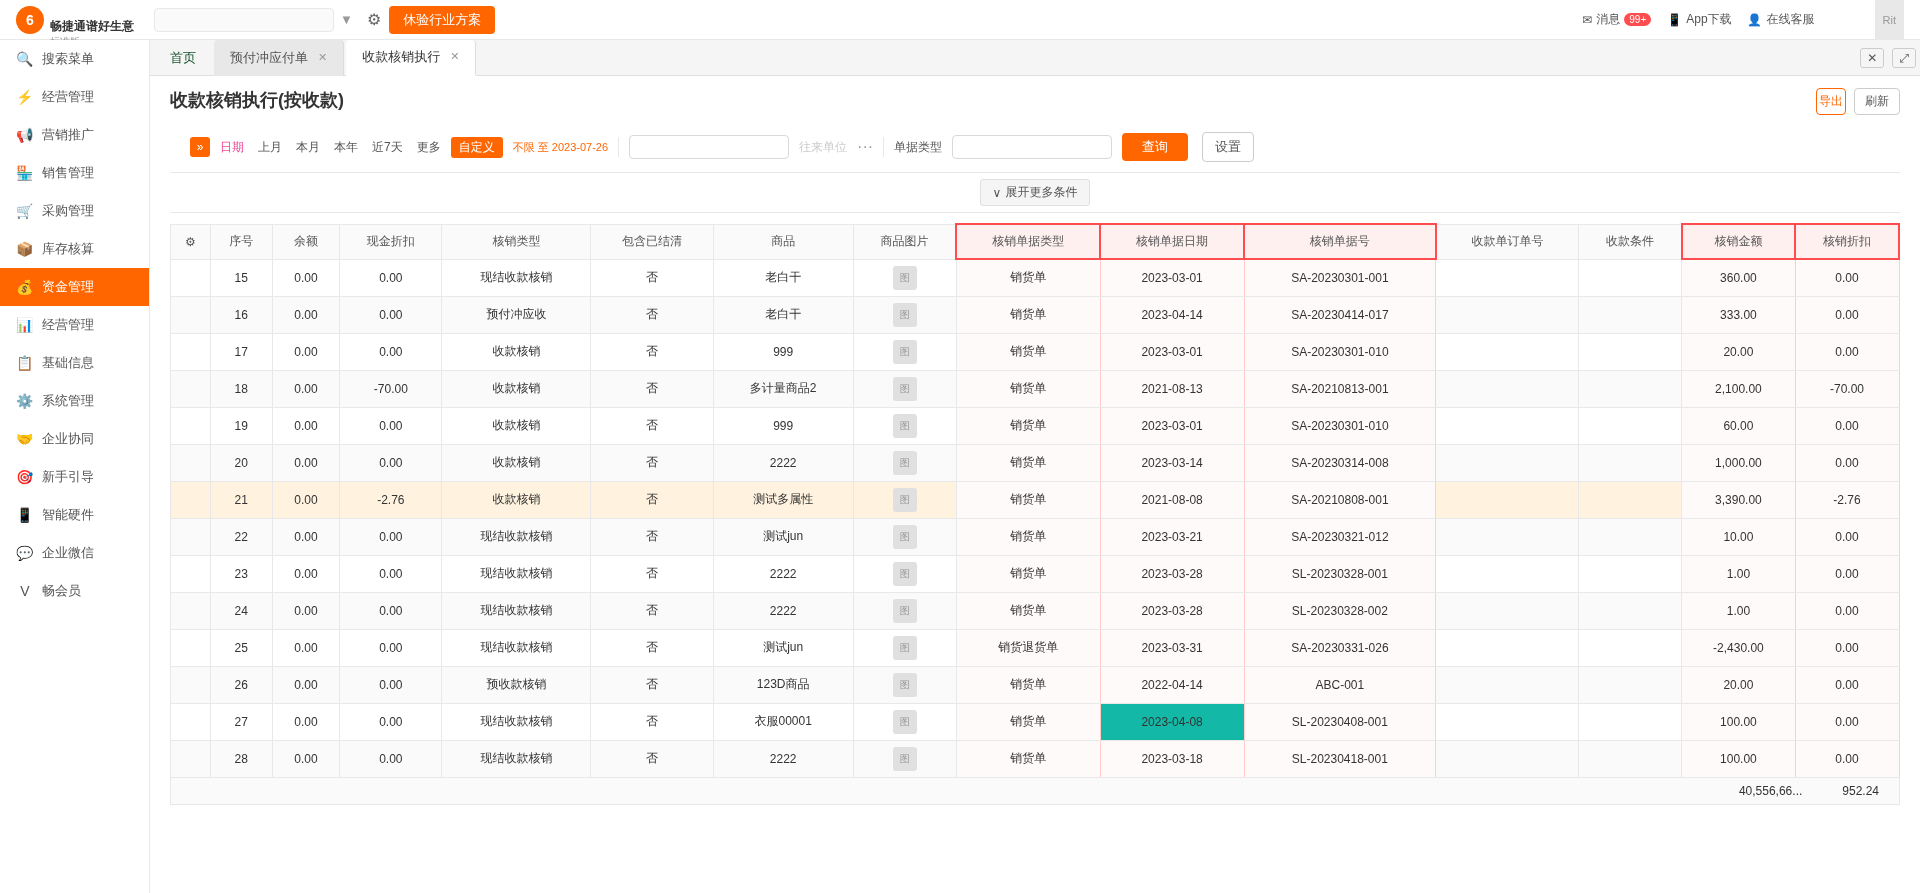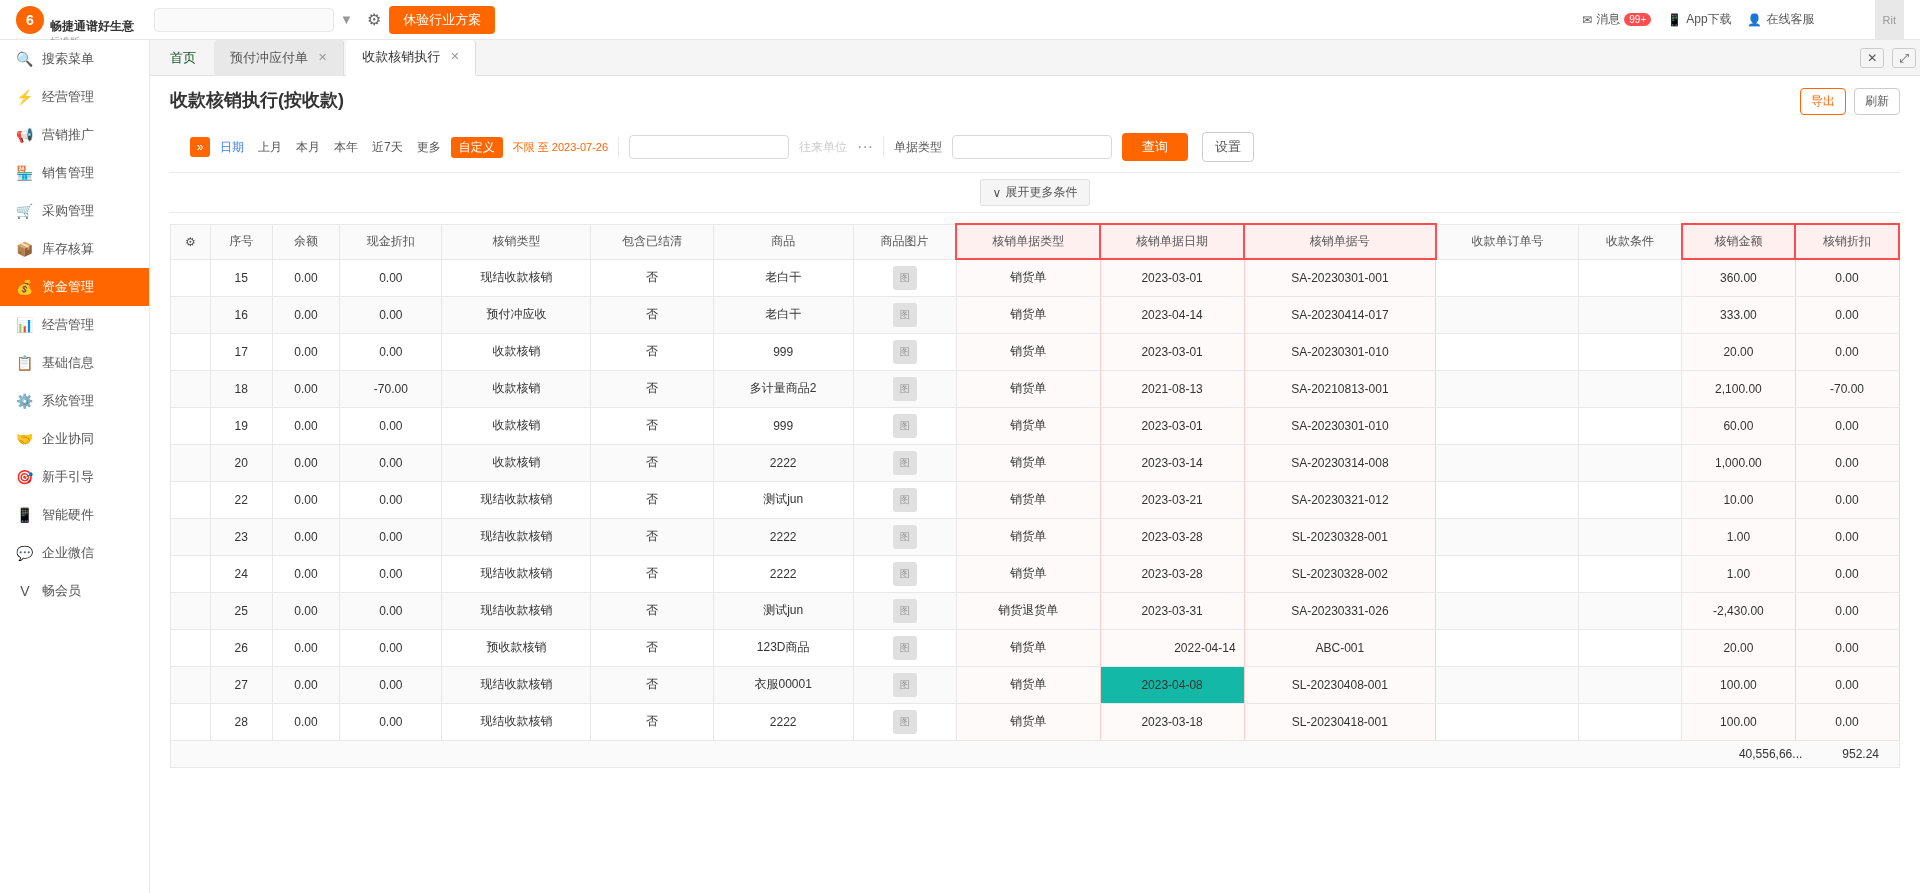--- a/index.html
+++ b/index.html
@@ -29,21 +29,21 @@
     .sidebar-item .icon { font-size: 14px; width: 18px; text-align: center; }
 
     
     .tab-bar { display: flex; align-items: center; background: #f5f5f5; border-bottom: 1px solid #e0e0e0; flex-shrink: 0; height: 36px; padding: 0 4px; }
     .tab { display: flex; align-items: center; gap: 6px; padding: 0 16px; height: 36px; cursor: pointer; font-size: 13px; color: #555; background: #e8e8e8; border-right: 1px solid #ddd; border-radius: 4px 4px 0 0; margin-right: 2px; }
     .tab.active { background: #fff; color: #333; border-bottom: 2px solid #fff; }
     .tab-home { background: transparent; border: none; color: #14532d; font-size: 13px; padding: 0 16px; height: 36px; cursor: pointer; }
     .tab-close { color: #999; font-size: 11px; cursor: pointer; margin-left: 4px; }
     .tab-bar-end { margin-left: auto; display: flex; align-items: center; gap: 8px; }
     .tab-bar-btn { background: none; border: 1px solid #ccc; border-radius: 3px; padding: 2px 6px; font-size: 12px; cursor: pointer; color: #555; }
-    .btn-export { color: #ff6600; border: 1px solid #ff6600; background: white; border-radius: 4px; padding: 4px 10px; font-size: 12px; cursor: pointer; }
+    .btn-export { color: #ff6600; border: 1px solid #ff6600; background: white; border-radius: 4px; padding: 4px 2px; font-size: 12px; cursor: pointer; }
     .btn-refresh { color: #555; border: 1px solid #ccc; background: white; border-radius: 4px; padding: 4px 10px; font-size: 12px; cursor: pointer; }
 
     
     .filter-bar { background: #fff; padding: 10px 20px; border-bottom: 1px solid #e8e8e8; display: flex; align-items: center; gap: 10px; flex-wrap: wrap; }
     .filter-arrow { background: #ff6600; color: white; border: none; border-radius: 3px; width: 20px; height: 20px; cursor: pointer; display: flex; align-items: center; justify-content: center; font-size: 12px; }
     .filter-date-options { display: flex; gap: 6px; align-items: flex-start; }
     .filter-date-btn { color: #555; font-size: 12px; cursor: pointer; padding: 2px 4px; }
     .filter-date-custom { background: #ff6600; color: white; border-radius: 3px; padding: 2px 8px; font-size: 12px; cursor: pointer; }
     .filter-divider { width: 1px; height: 20px; background: #e8e8e8; }
     .filter-input { border: 1px solid #d9d9d9; border-radius: 4px; padding: 4px 10px; font-size: 12px; width: 160px; color: #999; }
@@ -197,21 +197,21 @@
 
         <div style="background:#fff; padding:12px 20px 0; position:relative;">
           <div style="font-size:18px;font-weight:bold;color:#333;margin-bottom:10px;">收款核销执行(按收款)</div>
           <div style="position:absolute;top:12px;right:20px;display:flex;gap:8px;">
             <button class="btn-export">导出</button>
             <button class="btn-refresh">刷新</button>
           </div>
 
           <div class="filter-bar">
             <button class="filter-arrow">»</button>
-            <span style="color:#3b82f6;font-size:12px;">日期</span>
+            <span style="color:#ec4899;font-size:12px;">日期</span>
             <div class="filter-date-options">
               <span class="filter-date-btn">上月</span>
               <span class="filter-date-btn">本月</span>
               <span class="filter-date-btn">本年</span>
               <span class="filter-date-btn">近7天</span>
               <span class="filter-date-btn">更多</span>
               <span class="filter-date-custom">自定义</span>
             </div>
             <div style="display:flex;flex-direction:column;">
               <div style="color:#ff6600;font-size:11px;">不限 至 2023-07-26</div>
@@ -354,20 +354,37 @@
                   <td>2222</td>
                   <td class="goods-img"><span style="display:inline-block;width:24px;height:24px;background:#e0e0e0;border-radius:3px;font-size:10px;line-height:24px;color:#999;">图</span></td>
                   <td style="border-left: 1px solid rgb(255, 204, 199); border-right: 1px solid rgb(255, 204, 199); background: rgb(255, 250, 250);">销货单</td>
                   <td style="border-left: 1px solid rgb(255, 204, 199); border-right: 1px solid rgb(255, 204, 199); background: rgb(255, 250, 250);">2023-03-14</td>
                   <td class="link-cell" style="border-left: 1px solid rgb(255, 204, 199); border-right: 1px solid rgb(255, 204, 199); background: rgb(255, 250, 250);">SA-20230314-008</td>
                   <td></td>
                   <td></td>
                   <td style="border-left: 1px solid rgb(255, 204, 199); border-right: 1px solid rgb(255, 204, 199); background: rgb(255, 250, 250);">1,000.00</td>
                   <td style="border-left: 1px solid rgb(255, 204, 199); border-right: 1px solid rgb(255, 204, 199); background: rgb(255, 250, 250);">0.00</td>
                 </tr>
+                <tr class="highlighted">
+                  <td></td>
+                  <td>21</td>
+                  <td>0.00</td>
+                  <td class="negative">-2.76</td>
+                  <td>收款核销</td>
+                  <td>否</td>
+                  <td>测试多属性</td>
+                  <td class="goods-img"><span style="display:inline-block;width:24px;height:24px;background:#e0e0e0;border-radius:3px;font-size:10px;line-height:24px;color:#999;">图</span></td>
+                  <td style="border-left: 1px solid rgb(255, 204, 199); border-right: 1px solid rgb(255, 204, 199); background: rgb(255, 250, 250);">销货单</td>
+                  <td style="border-left: 1px solid rgb(255, 204, 199); border-right: 1px solid rgb(255, 204, 199); background: rgb(255, 250, 250);">2021-08-08</td>
+                  <td class="link-cell" style="border-left: 1px solid rgb(255, 204, 199); border-right: 1px solid rgb(255, 204, 199); background: rgb(255, 250, 250);">SA-20210808-001</td>
+                  <td></td>
+                  <td></td>
+                  <td style="border-left: 1px solid rgb(255, 204, 199); border-right: 1px solid rgb(255, 204, 199); background: rgb(255, 250, 250);">3,390.00</td>
+                  <td class="negative" style="border-left: 1px solid rgb(255, 204, 199); border-right: 1px solid rgb(255, 204, 199); background: rgb(255, 250, 250);">-2.76</td>
+                </tr>
                 <tr>
                   <td></td>
                   <td>22</td>
                   <td>0.00</td>
                   <td>0.00</td>
                   <td>现结收款核销</td>
                   <td>否</td>
                   <td>测试jun</td>
                   <td class="goods-img"><span style="display:inline-block;width:24px;height:24px;background:#e0e0e0;border-radius:3px;font-size:10px;line-height:24px;color:#999;">图</span></td>
                   <td style="border-left: 1px solid rgb(255, 204, 199); border-right: 1px solid rgb(255, 204, 199); background: rgb(255, 250, 250);">销货单</td>
@@ -432,21 +449,21 @@
                 <tr>
                   <td></td>
                   <td>26</td>
                   <td>0.00</td>
                   <td>0.00</td>
                   <td>预收款核销</td>
                   <td>否</td>
                   <td>123D商品</td>
                   <td class="goods-img"><span style="display:inline-block;width:24px;height:24px;background:#e0e0e0;border-radius:3px;font-size:10px;line-height:24px;color:#999;">图</span></td>
                   <td style="border-left: 1px solid rgb(255, 204, 199); border-right: 1px solid rgb(255, 204, 199); background: rgb(255, 250, 250);">销货单</td>
-                  <td style="border-left: 1px solid rgb(255, 204, 199); border-right: 1px solid rgb(255, 204, 199); background: rgb(255, 250, 250); text-align: right;">2022-04-14</td>
+                  <td style="border-left: 1px solid rgb(255, 204, 199); border-right: 1px solid rgb(255, 204, 199); background: rgb(255, 250, 250);">2022-04-14</td>
                   <td class="link-cell" style="border-left: 1px solid rgb(255, 204, 199); border-right: 1px solid rgb(255, 204, 199); background: rgb(255, 250, 250);">ABC-001</td>
                   <td></td>
                   <td></td>
                   <td style="border-left: 1px solid rgb(255, 204, 199); border-right: 1px solid rgb(255, 204, 199); background: rgb(255, 250, 250);">20.00</td>
                   <td style="border-left: 1px solid rgb(255, 204, 199); border-right: 1px solid rgb(255, 204, 199); background: rgb(255, 250, 250);">0.00</td>
                 </tr>
                 <tr>
                   <td></td>
                   <td>27</td>
                   <td>0.00</td>

